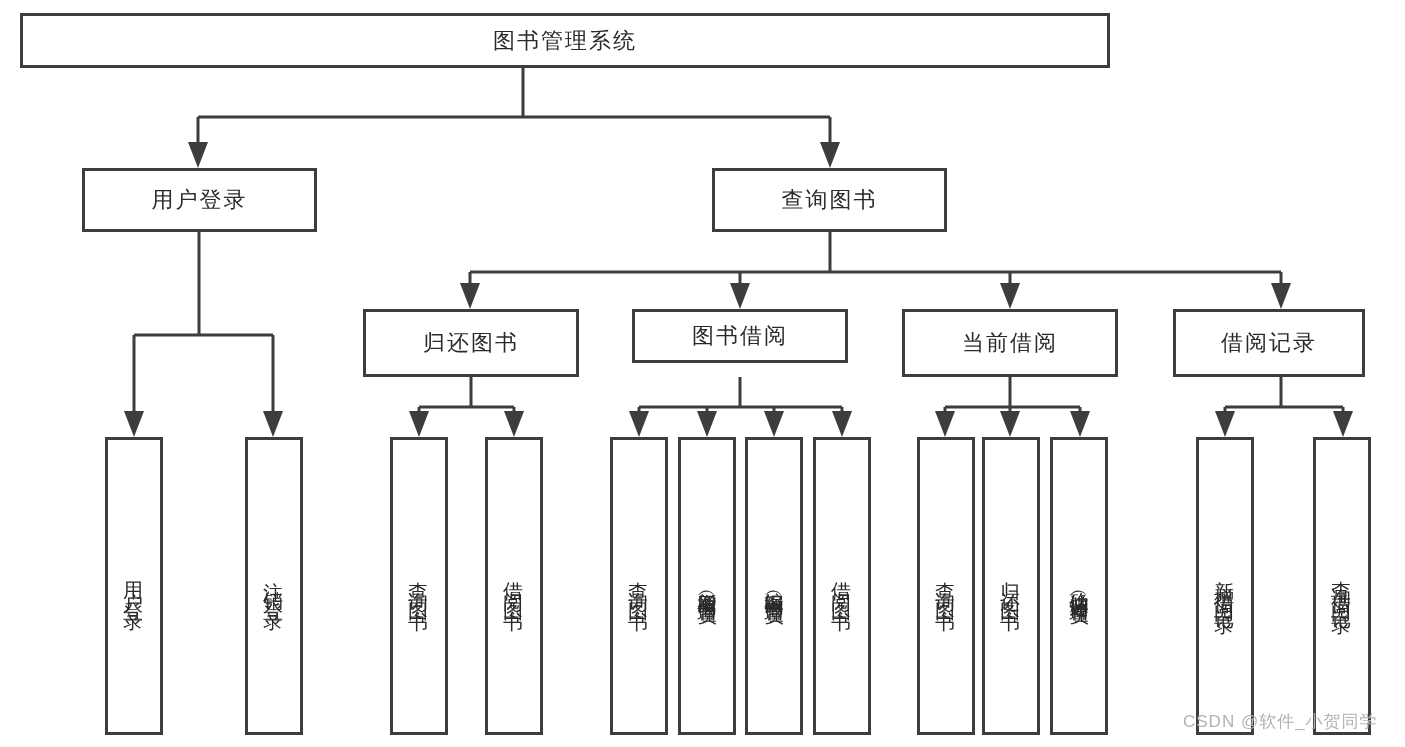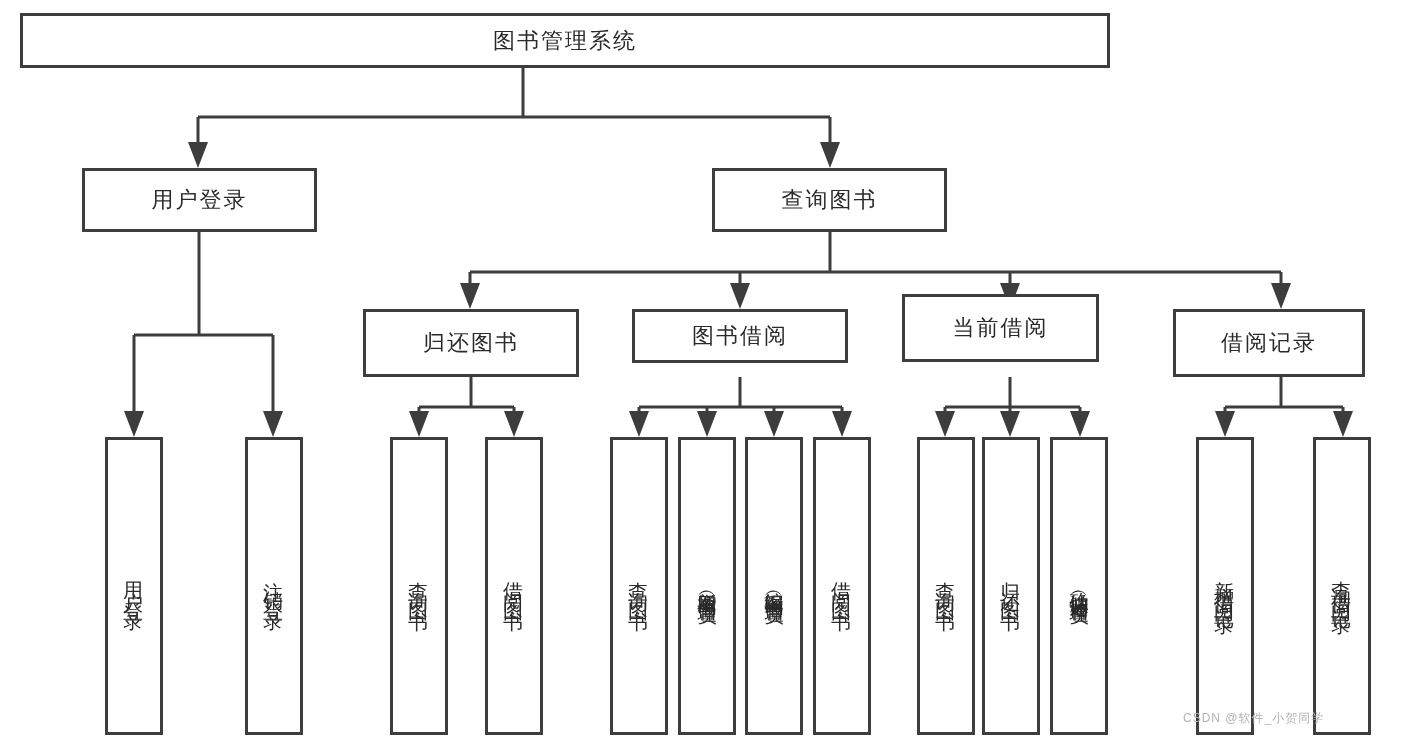--- a/index.html
+++ b/index.html
@@ -55,33 +55,33 @@
     letter-spacing: 10px;
     white-space: normal;
   }
   .vbox.med { letter-spacing: 7px; }
   .vbox.long { letter-spacing: 2px; font-size: 19px; }
   .watermark {
     position: absolute;
     left: 1183px;
     top: 710px;
     z-index: 5;
-    font-size: 12px;
+    font-size: 17px;
     color: var(--wm);
     letter-spacing: 1px;
     white-space: nowrap;
   }
 
   
   #n-root   { left: 20px;   top: 13px;  width: 1090px; height: 55px; }
   #n-login  { left: 82px;   top: 168px; width: 235px;  height: 64px; }
   #n-mgmt   { left: 712px;  top: 168px; width: 235px;  height: 64px; }
   #n-nbr    { left: 363px;  top: 309px; width: 216px;  height: 68px; }
   #n-bb     { left: 632px;  top: 309px; width: 216px;  height: 54px; }
-  #n-cb     { left: 902px;  top: 294px; width: 197px;  height: 68px; }
+  #n-cb     { left: 902px;  top: 309px; width: 216px;  height: 68px; }
   #n-br     { left: 1173px; top: 309px; width: 192px;  height: 68px; }
   .leaf { top: 437px; height: 298px; width: 58px; }
   #l1  { left: 105px; }
   #l2  { left: 245px; }
   #l3  { left: 390px; }
   #l4  { left: 485px; }
   #l5  { left: 610px; }
   #l6  { left: 678px; }
   #l7  { left: 745px; }
   #l8  { left: 813px; }

